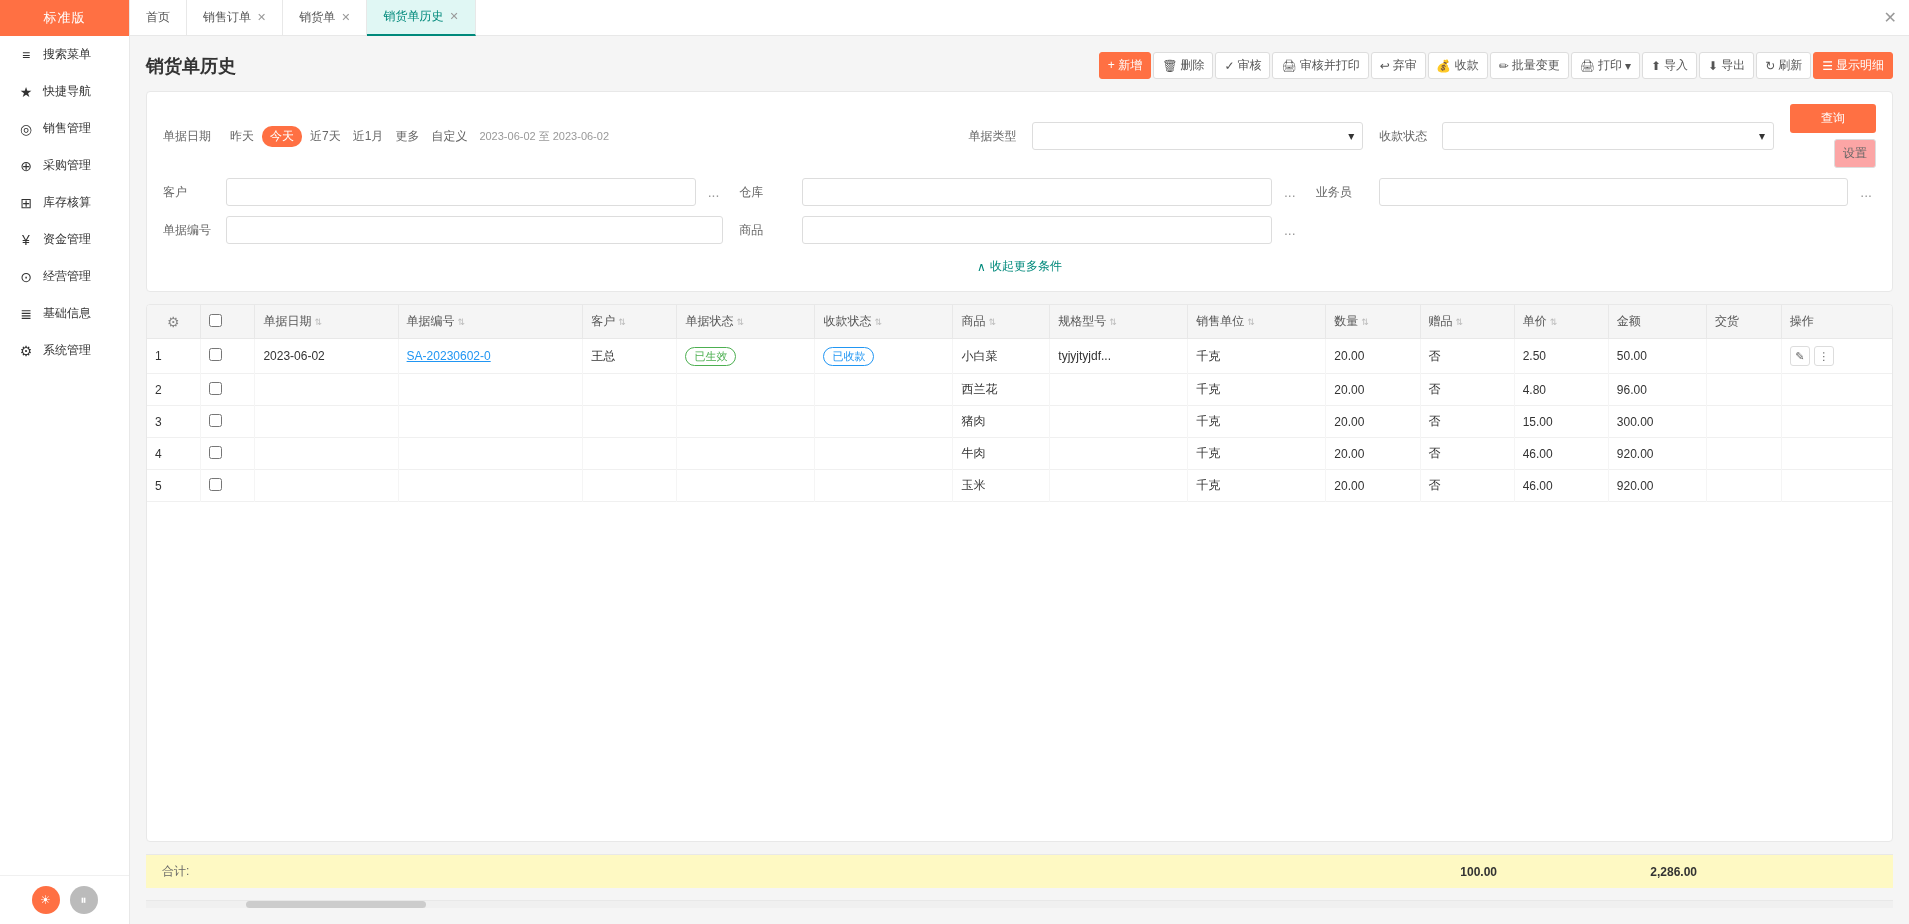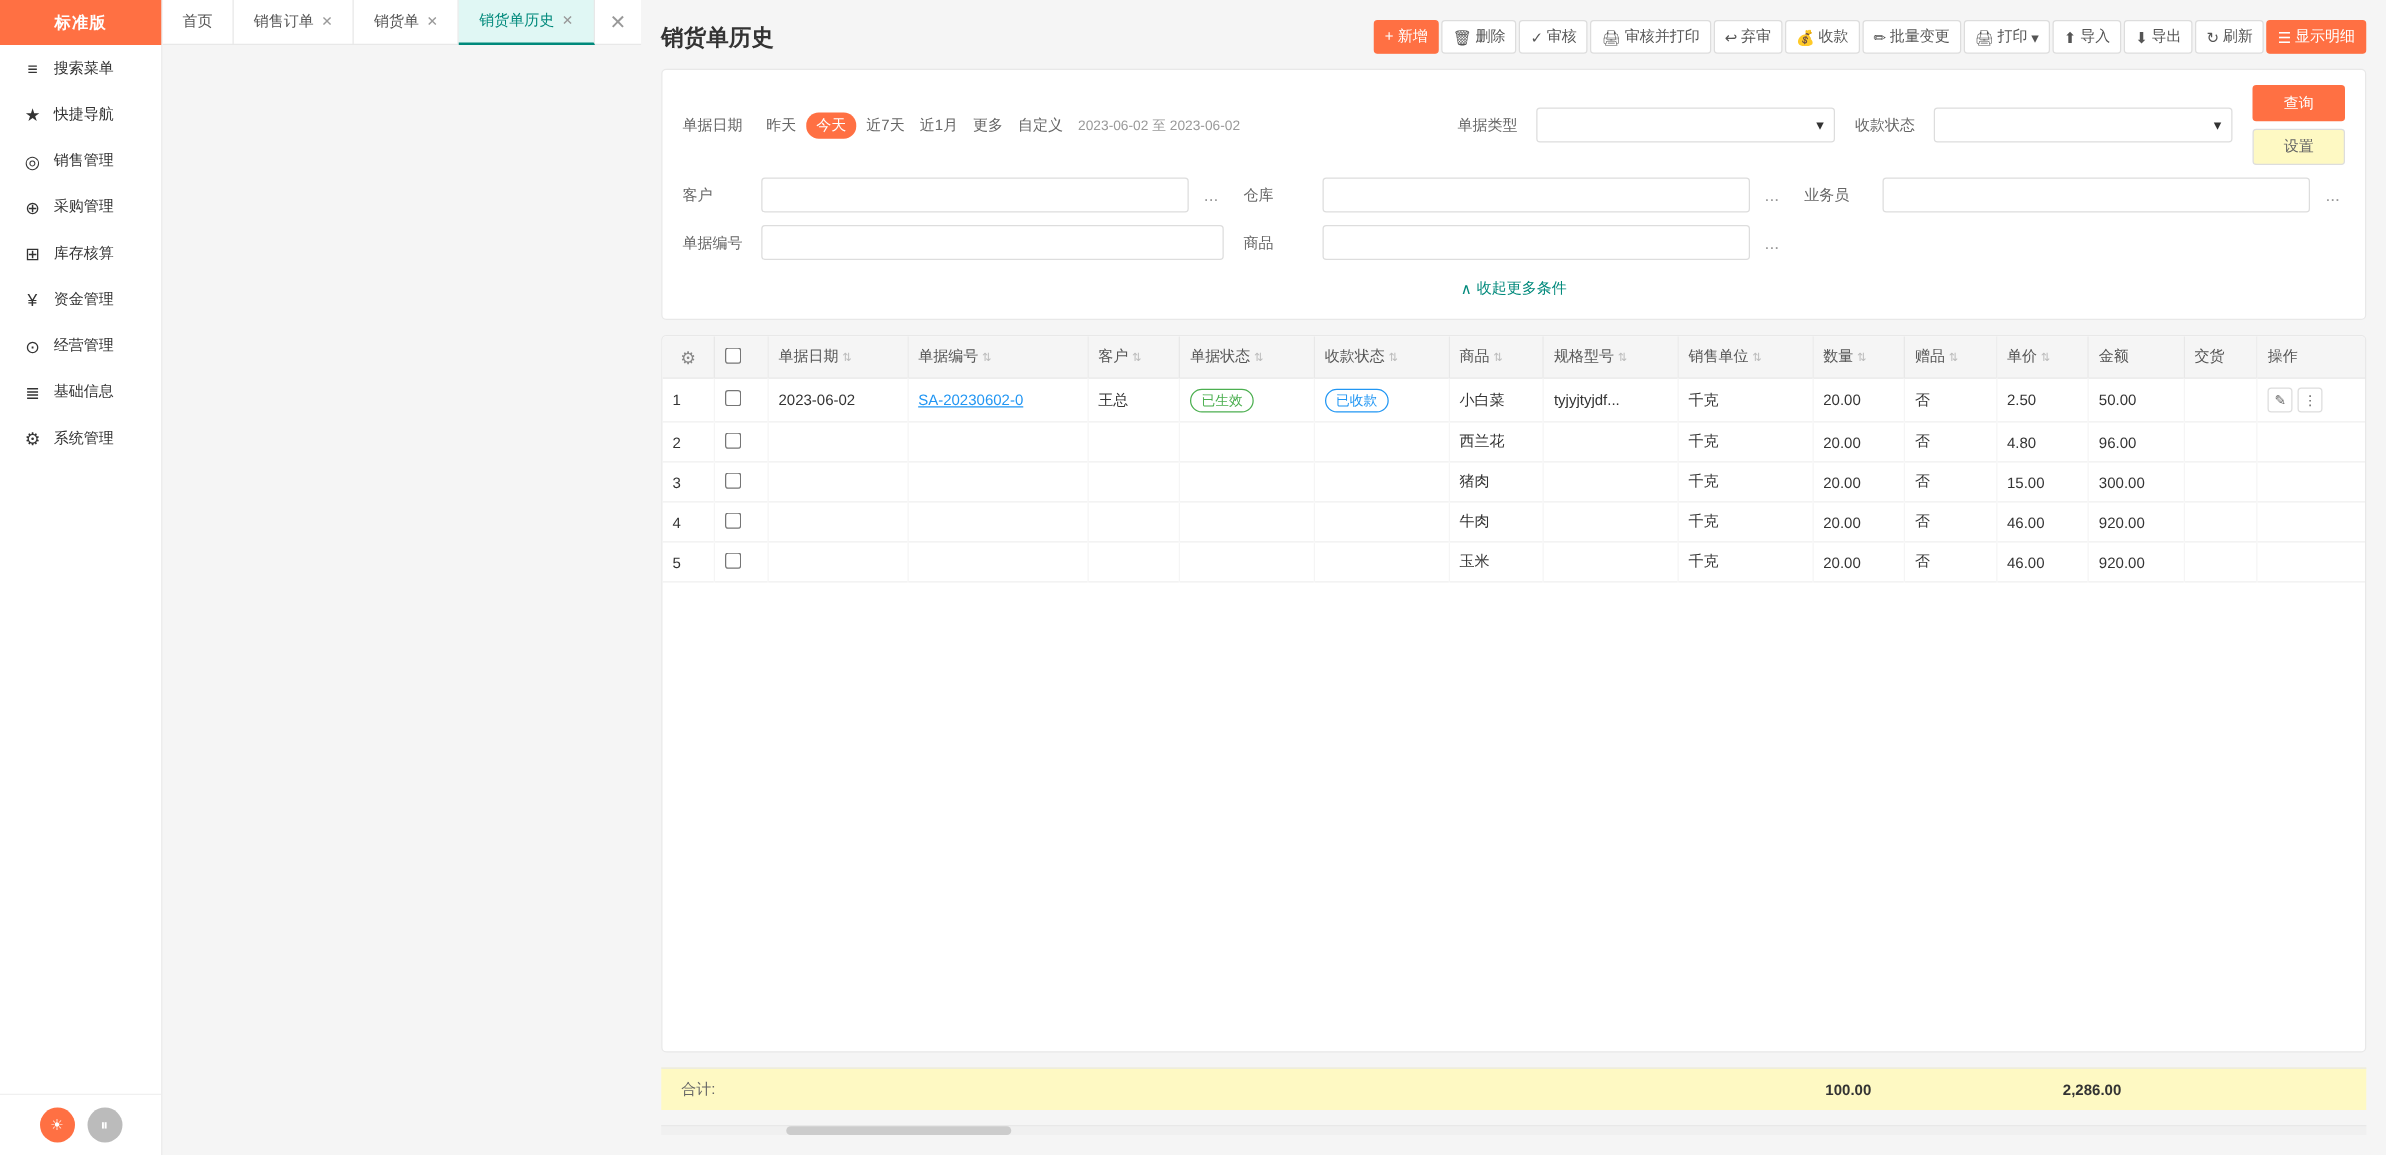--- a/index.html
+++ b/index.html
@@ -16,21 +16,21 @@
       flex-shrink: 0;
     }
     .sidebar-top {
       background: #ff7043;
       height: 36px;
       display: flex;
       align-items: center;
       justify-content: center;
       color: #fff;
       font-size: 13px;
-      font-weight: bold;
+      font-weight: normal;
       letter-spacing: 1px;
     }
     .sidebar-item {
       display: flex;
       align-items: center;
       padding: 10px 14px;
       cursor: pointer;
       color: #333;
       gap: 8px;
       border-left: 3px solid transparent;
@@ -50,21 +50,21 @@
       background: #ff7043;
       color: #fff;
       display: flex; align-items: center; justify-content: center;
       cursor: pointer; font-size: 12px;
     }
 
     
     .main {
       flex: 1;
       display: flex;
-      flex-direction: row;
+      flex-direction: column;
       overflow: hidden;
     }
 
     
     .tab-bar {
       background: #fff;
       border-bottom: 1px solid #e8e8e8;
       display: flex;
       align-items: center;
       height: 36px;
@@ -231,27 +231,28 @@
     .query-btn {
       background: #ff7043;
       color: #fff;
       border: none;
       border-radius: 3px;
       padding: 6px 16px;
       cursor: pointer;
       font-size: 12px;
     }
     .setting-btn {
-      background: #fef9c3;
+      background: #fca5a5;
       color: #666;
       border: 1px solid #ddd;
       border-radius: 3px;
-      padding: 5px 24px;
+      padding: 5px 8px;
       cursor: pointer;
       font-size: 12px;
+      margin-left: 44px;
     }
 
     
     .table-wrap {
       background: #fff;
       border: 1px solid #e8e8e8;
       border-radius: 4px;
       flex: 1;
       overflow: auto;
     }

